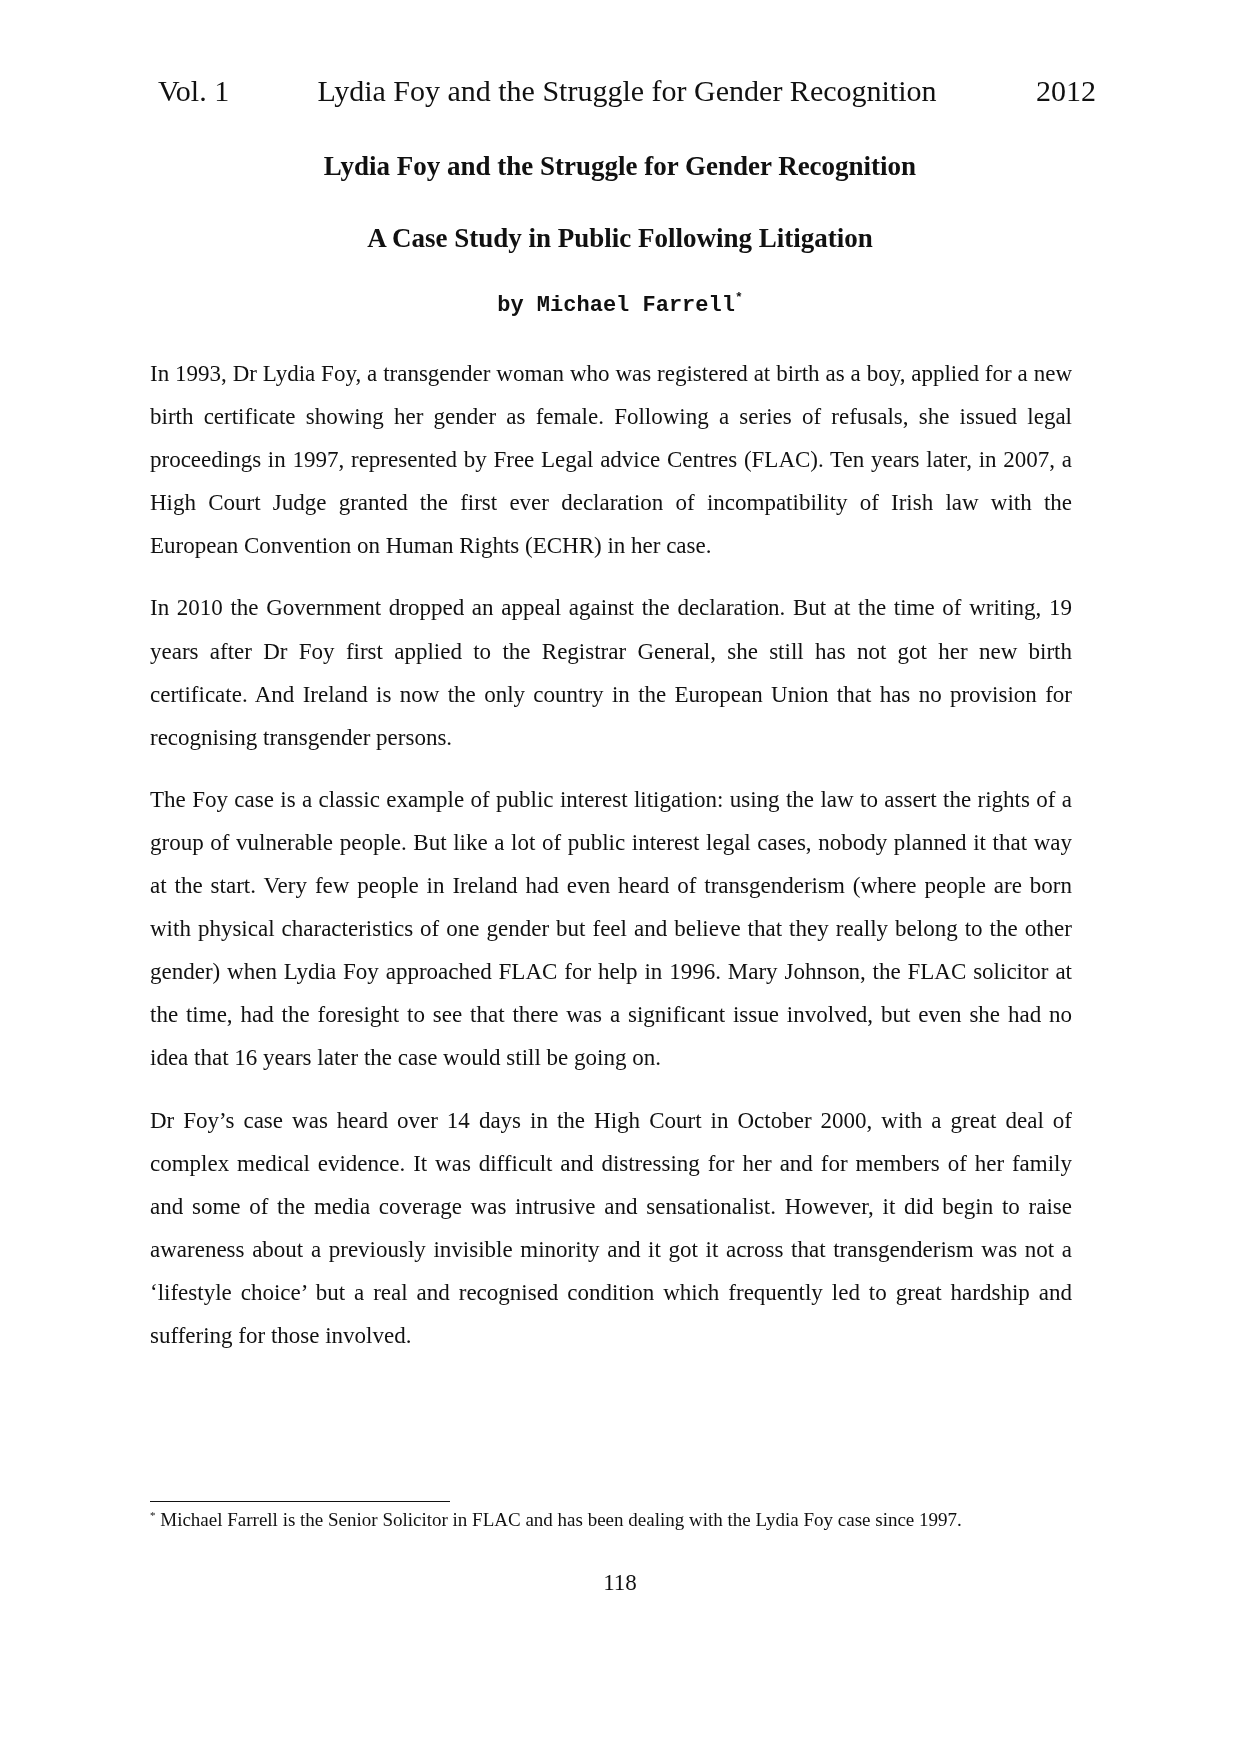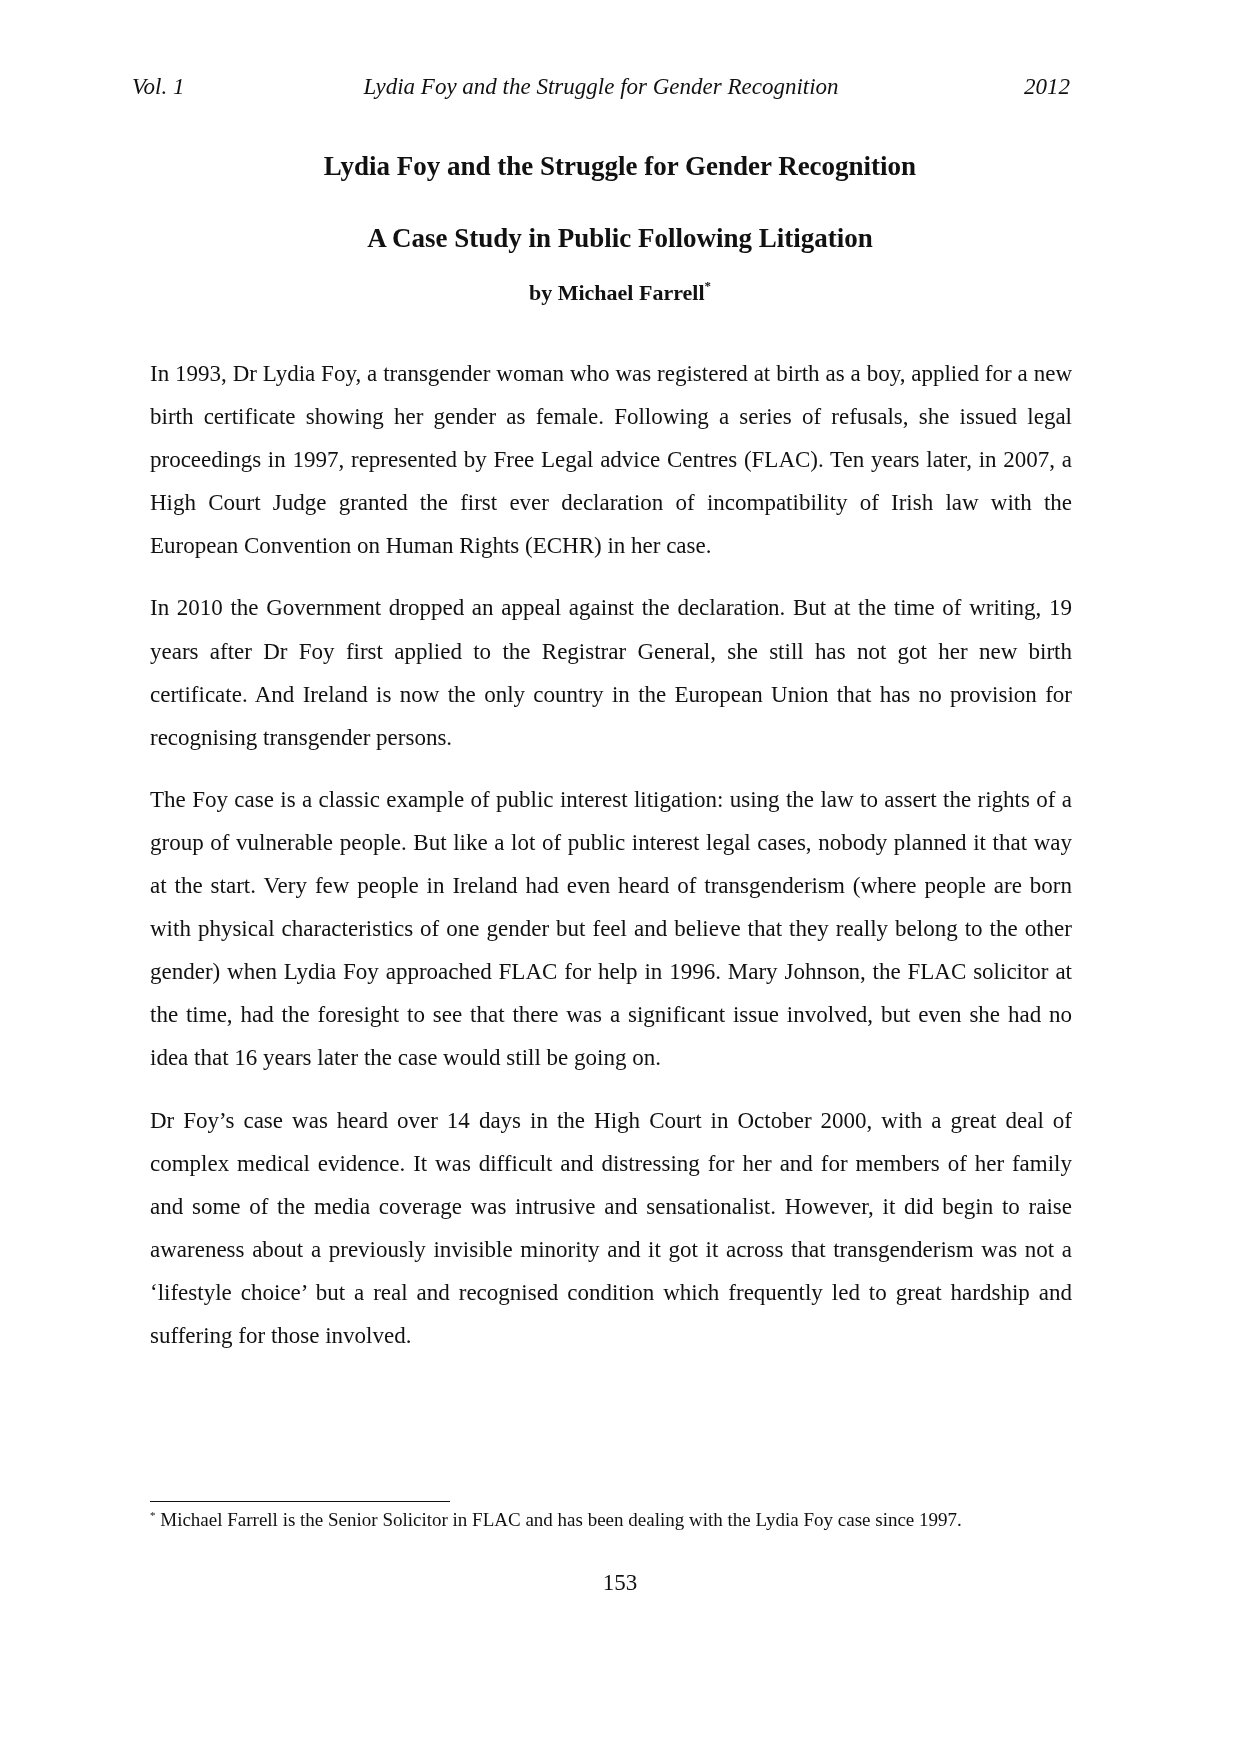--- a/index.html
+++ b/index.html
@@ -1,27 +1,27 @@
 <!DOCTYPE html>
 <html><head>
 <meta charset="utf-8">
 <style>
   html, body { margin: 0; padding: 0; background: #ffffff; }
   body { width: 1240px; height: 1754px; position: relative; overflow: hidden;
          font-family: "Liberation Serif", "DejaVu Serif", serif; color: #111; }
-  .running-head { position: absolute; top: 74px; left: 132px; width: 938px; height: 30px;
-                  font-style: italic; font-size: 23px; }
+  .running-head { position: absolute; top: 74px; left: 158px; width: 938px; height: 30px;
+                  font-size: 30px; }
   .running-head span { position: absolute; top: 0; }
   .rh-vol { left: 0; }
   .rh-title { left: 0; right: 0; text-align: center; }
   .rh-year { right: 0; text-align: center; }
   .title { position: absolute; left: 0; width: 1240px; text-align: center; font-weight: bold; font-size: 27px; }
   .t1 { top: 151px; }
   .t2 { top: 223px; }
-  .t3 { top: 280px; font-size: 22px; }
+  .t3 { top: 292px; font-size: 22px; font-family: Liberation Mono, monospace; }
   .t3 sup { font-size: 13px; position: relative; top: -2px; }
   .body { position: absolute; left: 150px; width: 938px; font-size: 23px; line-height: 43.1px;
           text-align: justify; }
   .body p { margin: 0 16px 19px 0; }
   .p1 { top: 352px; }
   .fn-rule { position: absolute; left: 150px; top: 1501px; width: 300px; height: 0; border-top: 1.5px solid #111; }
   .footnote { position: absolute; left: 150px; top: 1509px; font-size: 19px; width: 938px; }
   .footnote sup { font-size: 11px; }
   .page-num { position: absolute; top: 1570px; left: 0; width: 1240px; text-align: center; font-size: 23px; }
 </style>
@@ -41,13 +41,13 @@
 <div class="body p1">
   <p>In 1993, Dr Lydia Foy, a transgender woman who was registered at birth as a boy, applied for a new birth certificate showing her gender as female.  Following a series of refusals, she issued legal proceedings in 1997, represented by Free Legal advice Centres (FLAC).  Ten years later, in 2007, a High Court Judge granted the first ever declaration of incompatibility of Irish law with the European Convention on Human Rights (ECHR) in her case.</p>
   <p>In 2010 the Government dropped an appeal against the declaration.  But at the time of writing, 19 years after Dr Foy first applied to the Registrar General, she still has not got her new birth certificate.  And Ireland is now the only country in the European Union that has no provision for recognising transgender persons.</p>
   <p>The Foy case is a classic example of public interest litigation: using the law to assert the rights of a group of vulnerable people.  But like a lot of public interest legal cases, nobody planned it that way at the start.  Very few people in Ireland had even heard of transgenderism (where people are born with physical characteristics of one gender but feel and believe that they really belong to the other gender) when Lydia Foy approached FLAC for help in 1996.  Mary Johnson, the FLAC solicitor at the time, had the foresight to see that there was a significant issue involved, but even she had no idea that 16 years later the case would still be going on.</p>
   <p>Dr Foy’s case was heard over 14 days in the High Court in October 2000, with a great deal of complex medical evidence.  It was difficult and distressing for her and for members of her family and some of the media coverage was intrusive and sensationalist.  However, it did begin to raise awareness about a previously invisible minority and it got it across that transgenderism was not a ‘lifestyle choice’ but a real and recognised condition which frequently led to great hardship and suffering for those involved.</p>
 </div>
 
 <div class="fn-rule"></div>
 <div class="footnote"><sup>*</sup><span> Michael Farrell is the Senior Solicitor in FLAC and has been dealing with the Lydia Foy case since 1997.</span></div>
 
-<div class="page-num">153</div>
+<div class="page-num">118</div>
 
 </body></html>

